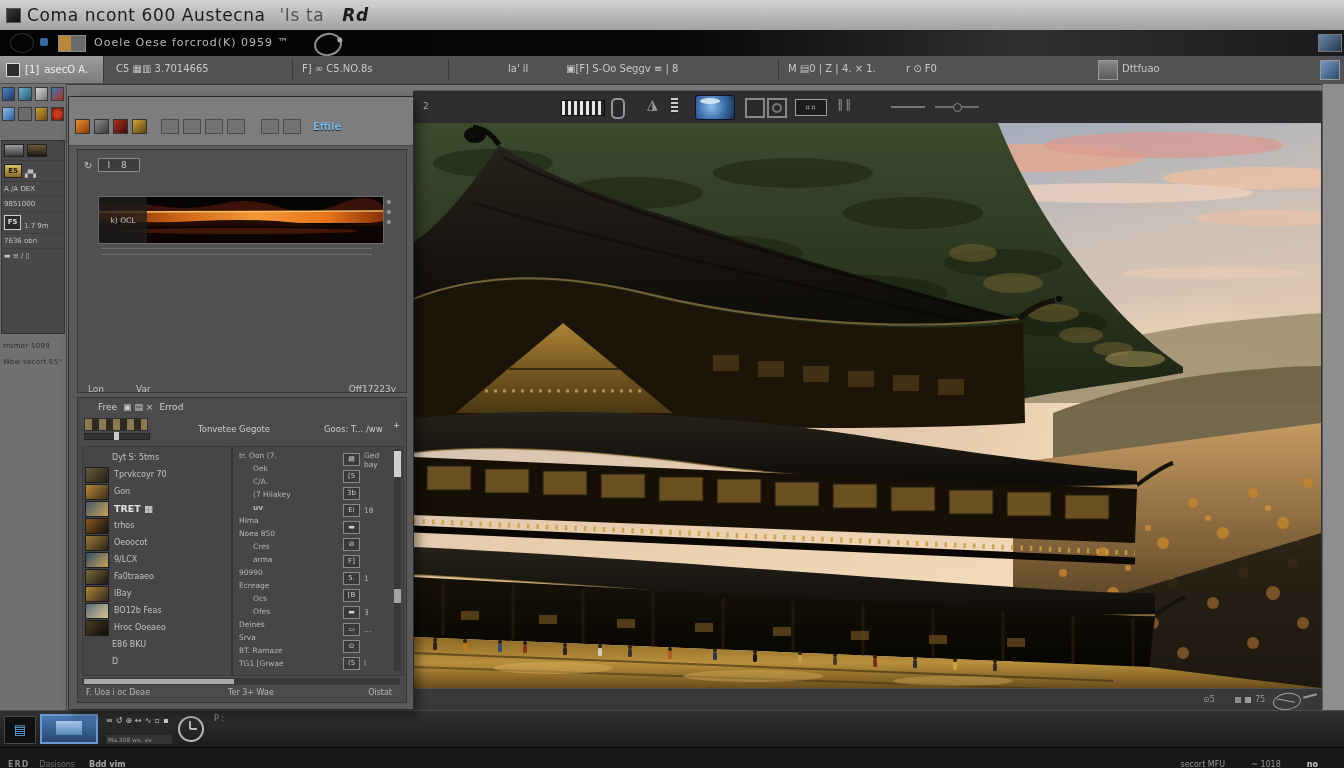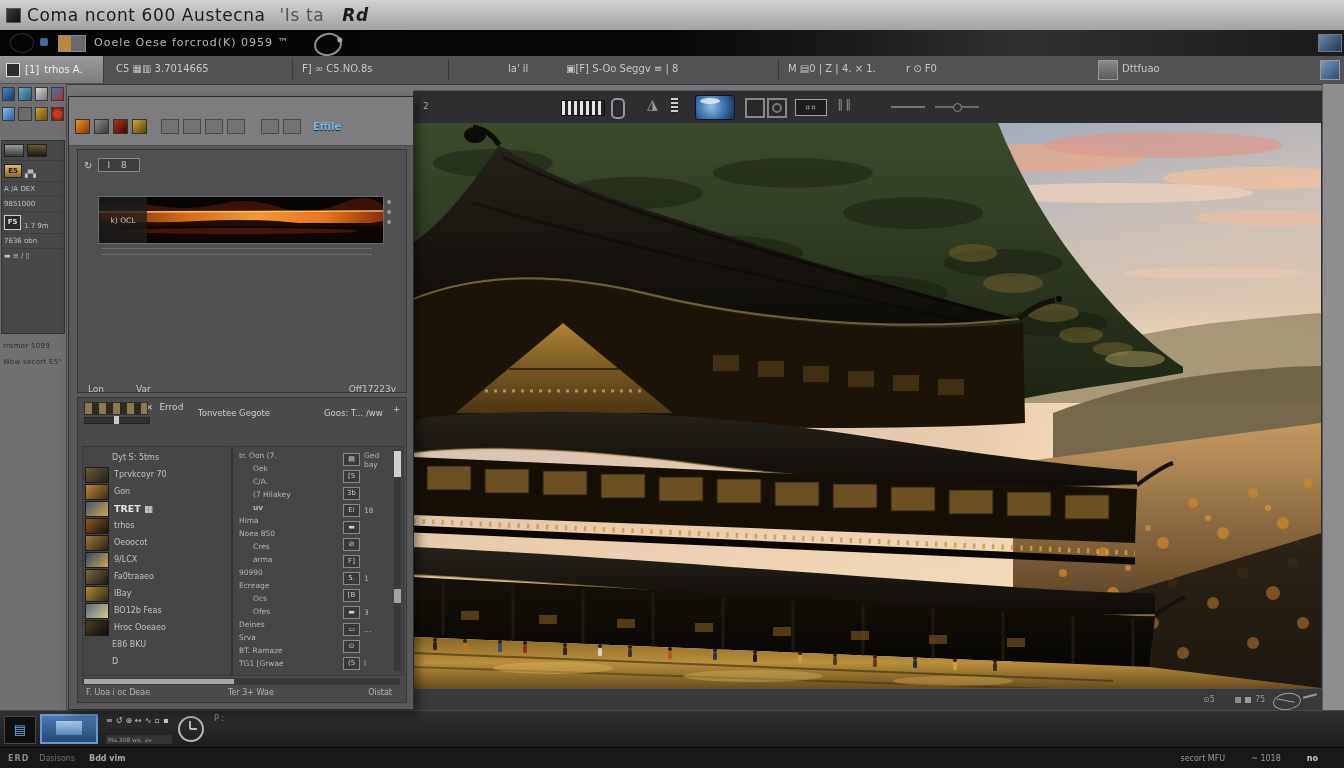--- a/index.html
+++ b/index.html
@@ -97,21 +97,21 @@
   .fp-s2thumb{width:20px;height:14px;border:1px solid #222;
     background:linear-gradient(135deg,#3a3226,#14100a 60%,#6a5424);}
   .fp-s2line{width:186px;height:5px;
     background:linear-gradient(90deg,#b89a30,#d8c050 30%,#9aa040 55%,#4e7a58 78%,#2a4a44);}
   .fp-sizeinfo{color:#d8d8da;font-size:9px;}
   .fp-foot{position:absolute;bottom:8px;width:100%;color:#c6c6c8;font-size:9px;}
 
   .fp-sec2{left:8px;top:300px;width:330px;height:306px;background:#4b4b4d;
     border:1px solid #37373a;box-sizing:border-box;color:#cfcfd1;}
   .fp2-h{left:20px;top:4px;font-size:9px;display:flex;gap:6px;align-items:center;text-align:center;}
-  .fp2-controls{left:4px;top:4px;width:320px;height:26px;font-size:8.5px;}
+  .fp2-controls{left:4px;top:20px;width:320px;height:26px;font-size:8.5px;}
   .fp2-film{left:2px;top:0;width:62px;height:11px;border:1px solid #2e2e30;
     background:repeating-linear-gradient(90deg,#8a7a54 0 7px,#2e2a20 7px 14px);}
   .fp2-slider{left:2px;top:15px;width:64px;height:5px;background:#323234;
     border:1px solid #222;}
   .fp2-slthumb{position:absolute;left:45%;top:-2px;width:5px;height:8px;
     background:#c8c8ca;}
   .fp2-list{left:4px;top:48px;width:320px;height:228px;background:#464648;
     border:1px solid #3a3a3c;overflow:hidden;}
   .la-col{position:absolute;left:2px;top:2px;width:140px;}
   .la-row{display:flex;align-items:center;gap:5px;height:17px;font-size:8px;
@@ -197,21 +197,21 @@
     font-size:6px;padding:1px 2px;}
   .tk-clock{left:178px;top:5px;width:22px;height:22px;border:2px solid #b8b8ba;
     border-radius:50%;}
   .tk-clock i{position:absolute;left:9px;top:3px;width:2px;height:8px;
     background:#b8b8ba;}
   .tk-clock em{position:absolute;left:10px;top:10px;width:7px;height:2px;
     background:#b8b8ba;}
   .tk-p{left:214px;top:4px;font-size:8px;color:#9a9a9c;line-height:8px;}
   .statusbar{left:0;top:747px;width:1344px;height:21px;background:#18181a;
     border-top:1px solid #060608;color:#8a8a8c;font-size:8px;
-    display:flex;align-items:center;}
+    display:flex;align-items:flex-end;}
   .statusbar .sl1{margin-left:8px;font-weight:bold;letter-spacing:1px;}
   .statusbar .sl2{margin-left:10px;opacity:.8;}
   .statusbar .sl3{margin-left:14px;font-weight:bold;color:#a8a8aa;}
   .statusbar .spacer{flex:1;}
   .statusbar .sr{margin-right:26px;color:#9a9a9c;}
 </style>
 </head>
 <body>
 
 <div class="app">
@@ -231,21 +231,21 @@
     <span class="abs bb-ring">
         <i></i>
       </span>
     <span class="abs bb-photo"></span>
   </div>
 
   <div class="abs toolbar">
     <div class="abs tb-left">
       <span class="tb-box"></span>
       <span>[1]</span>
-      <span>trhos A.</span>
+      <span>asecO A.</span>
     </div>
     <span class="abs tb-seg" style="left:116px">C5 ▦▥  3.7014665</span>
     <span class="abs tb-sep" style="left:292px"></span>
     <span class="abs tb-seg" style="left:302px">F] ∞ C5.NO.8s</span>
     <span class="abs tb-sep" style="left:448px"></span>
     <span class="abs tb-seg" style="left:508px">la' il</span>
     <span class="abs tb-seg" style="left:566px">▣[F] S-Oo   Seggv ≡ | 8</span>
     <span class="abs tb-sep" style="left:778px"></span>
     <span class="abs tb-seg" style="left:788px">M ▤0 | Z |  4.  × 1.</span>
     <span class="abs tb-seg" style="left:906px">r ⊙ F0</span>

